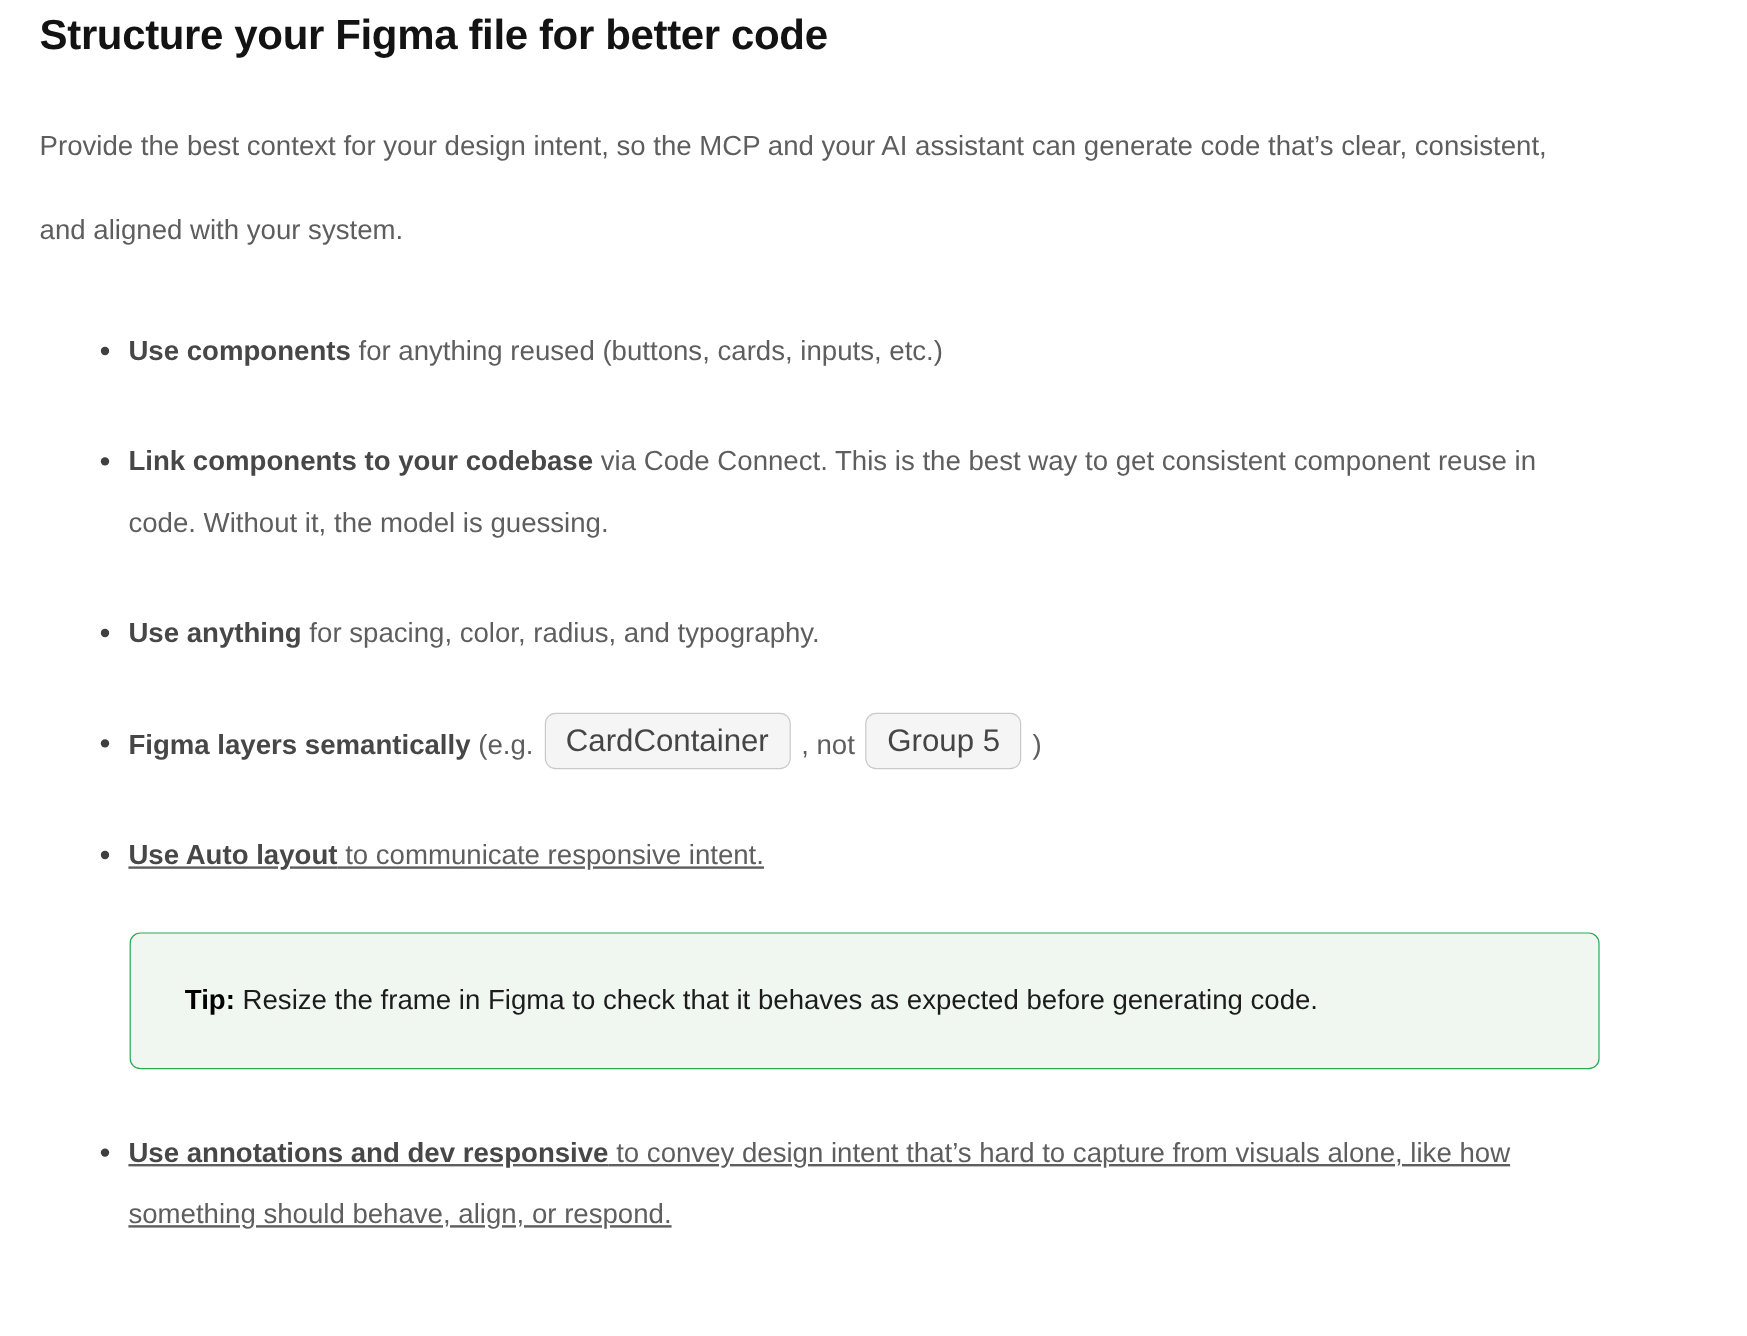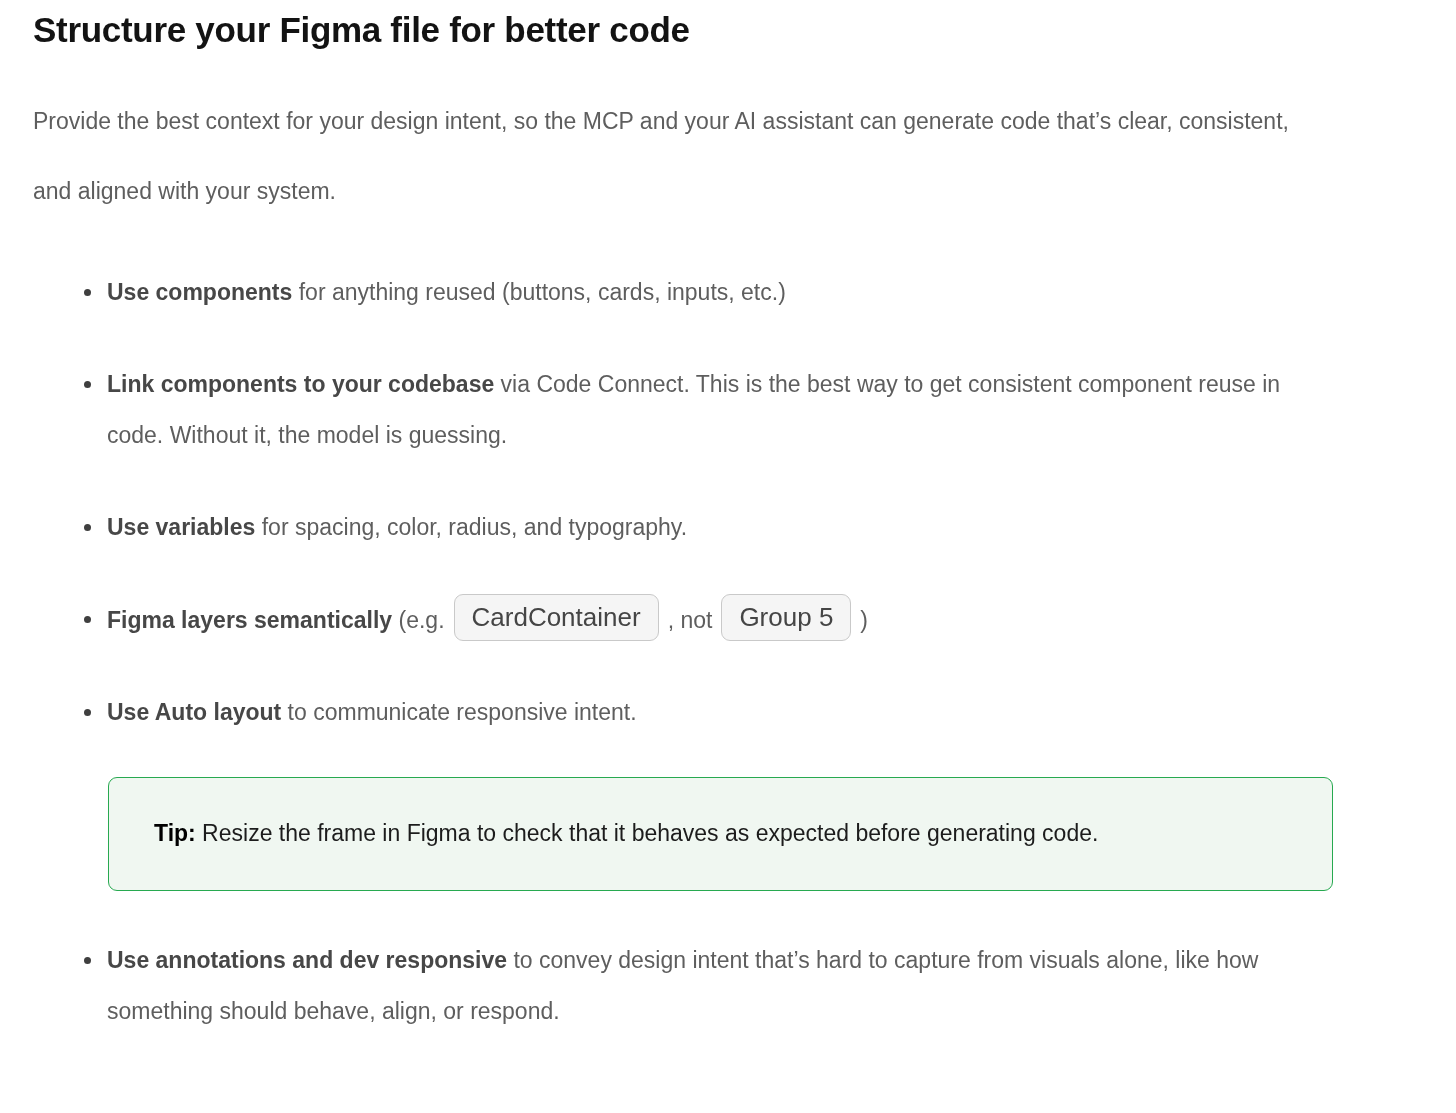--- a/index.html
+++ b/index.html
@@ -44,20 +44,21 @@
   ul.bullets.continued {
     margin-top: 0;
   }
   ul.bullets li {
     position: relative;
     margin: 0 0 41px 0;
     max-width: 1312px;
   }
   ul.bullets li:last-child {
     margin-bottom: 0;
+    text-decoration: underline;
   }
   ul.bullets li::before {
     content: "";
     position: absolute;
     left: -23px;
     top: 22px;
     width: 7px;
     height: 7px;
     border-radius: 50%;
     background: #3f3f3f;
@@ -108,21 +109,21 @@
   <p class="intro">Provide the best context for your design intent, so the MCP and your AI assistant can generate code that’s clear, consistent, and aligned with your system.</p>
 
   <ul class="bullets">
     <li>
       <strong class="b">Use components</strong><span> for anything reused (buttons, cards, inputs, etc.)</span>
     </li>
     <li>
       <strong class="b">Link components to your codebase</strong><span> via Code Connect. This is the best way to get consistent component reuse in code. Without it, the model is guessing.</span>
     </li>
     <li>
-      <strong class="b">Use variables</strong><span> for spacing, color, radius, and typography.</span>
+      <strong class="b">Use anything</strong><span> for spacing, color, radius, and typography.</span>
     </li>
     <li>
       <strong class="b">Figma layers semantically</strong><span> (e.g.</span><span class="pill">CardContainer</span><span>, not</span><span class="pill">Group 5</span><span>)</span>
     </li>
     <li>
       <strong class="b">Use Auto layout</strong><span> to communicate responsive intent.</span>
     </li>
   </ul>
 
   <div class="tip">

